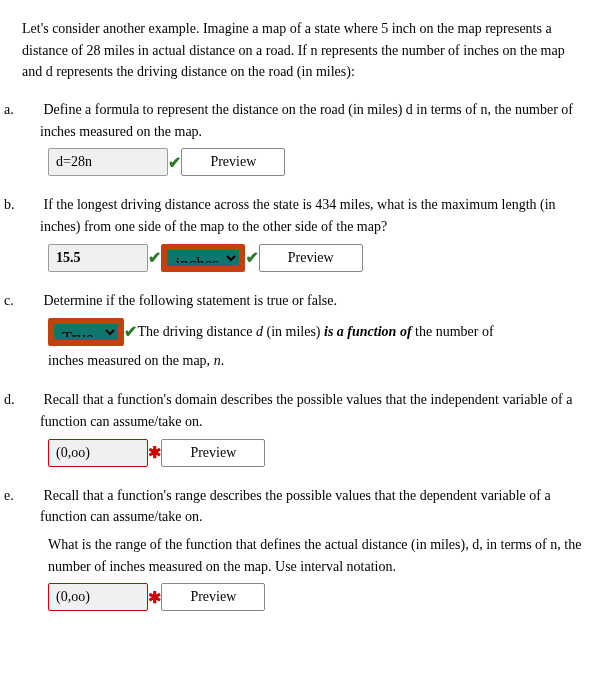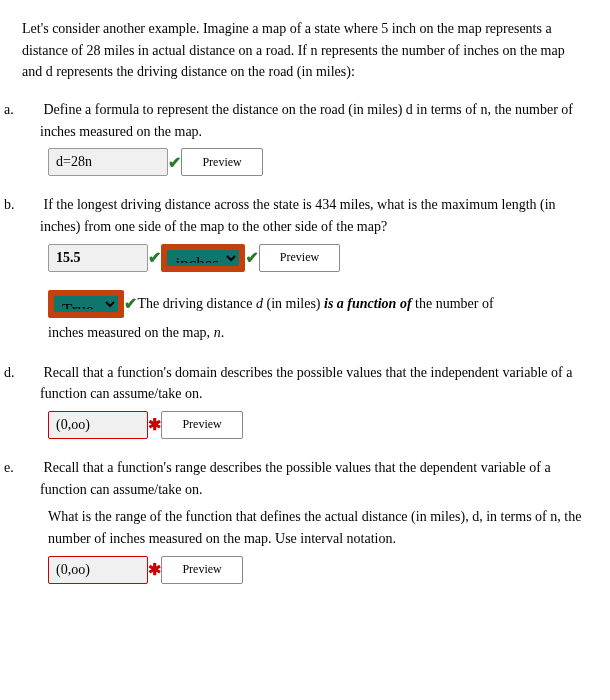--- a/index.html
+++ b/index.html
@@ -53,22 +53,22 @@
     .text-input.medium { width: 100px; font-weight: bold; }
     .text-input.domain { width: 100px; border: 1px solid #c00; }
     .check-icon {
       color: #2a7a2a;
       font-size: 16px;
       font-weight: bold;
     }
     .preview-btn {
       background: #fff;
       border: 1px solid #888;
-      padding: 4px 20px;
-      font-size: 12px;
+      padding: 4px 28px;
+      font-size: 14px;
       font-family: Georgia, serif;
       cursor: pointer;
       height: 28px;
       border-radius: 2px;
     }
     .select-dropdown {
       border: 6px solid #c2410c;
       background: #0f766e;
       padding: 3px 4px;
       font-size: 17px;
@@ -119,20 +119,24 @@
       <option>inches</option>
       <option>miles</option>
       <option>feet</option>
     </select>
     <span class="check-icon">✔</span>
     <button class="preview-btn">Preview</button>
   </div>
 </div>
 
 <div class="question-block">
+  <div class="question-label">
+    <span class="letter">c.</span>
+    <span>Determine if the following statement is true or false.</span>
+  </div>
   <div class="input-row">
     <select class="select-dropdown true-select">
       <option>True</option>
       <option>False</option>
     </select>
     <span class="check-icon">✔</span>
     <span style="line-height:1.55;">
       The driving distance <em>d</em> (in miles) <strong><em>is a function of</em></strong> the number of
     </span>
   </div>

